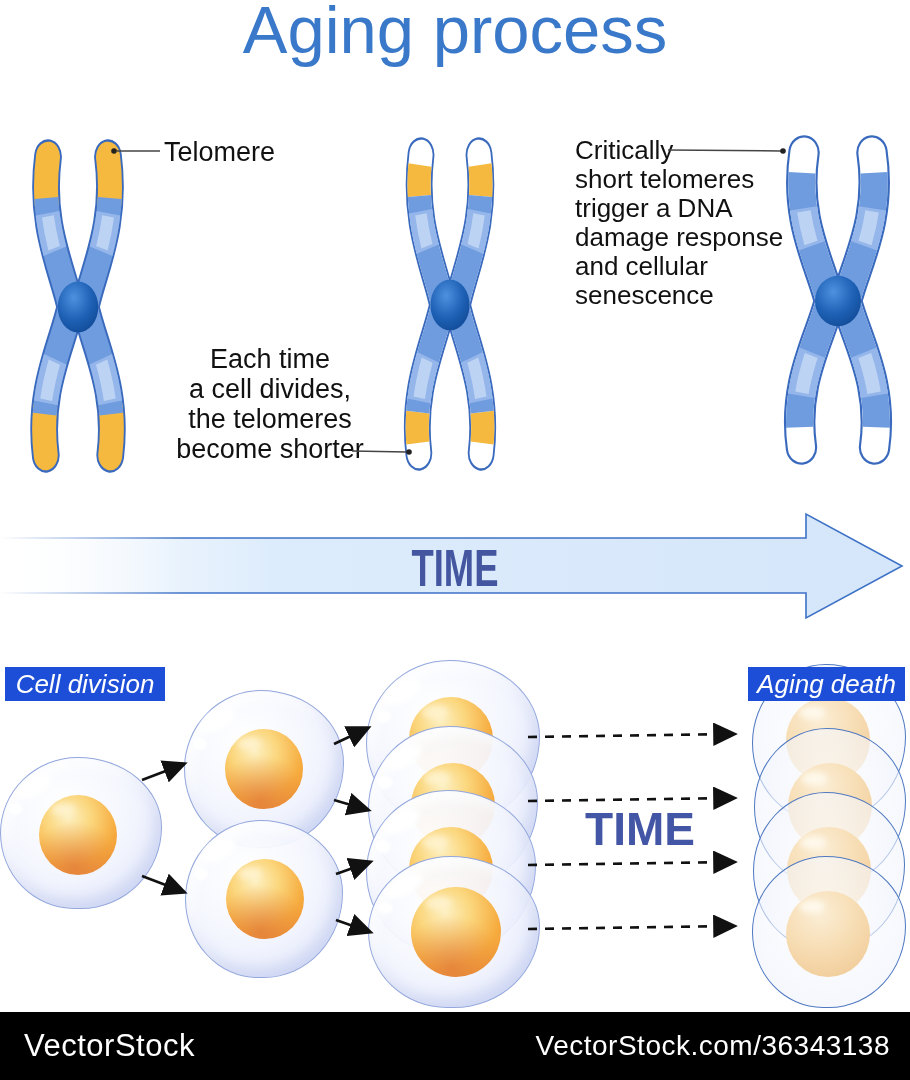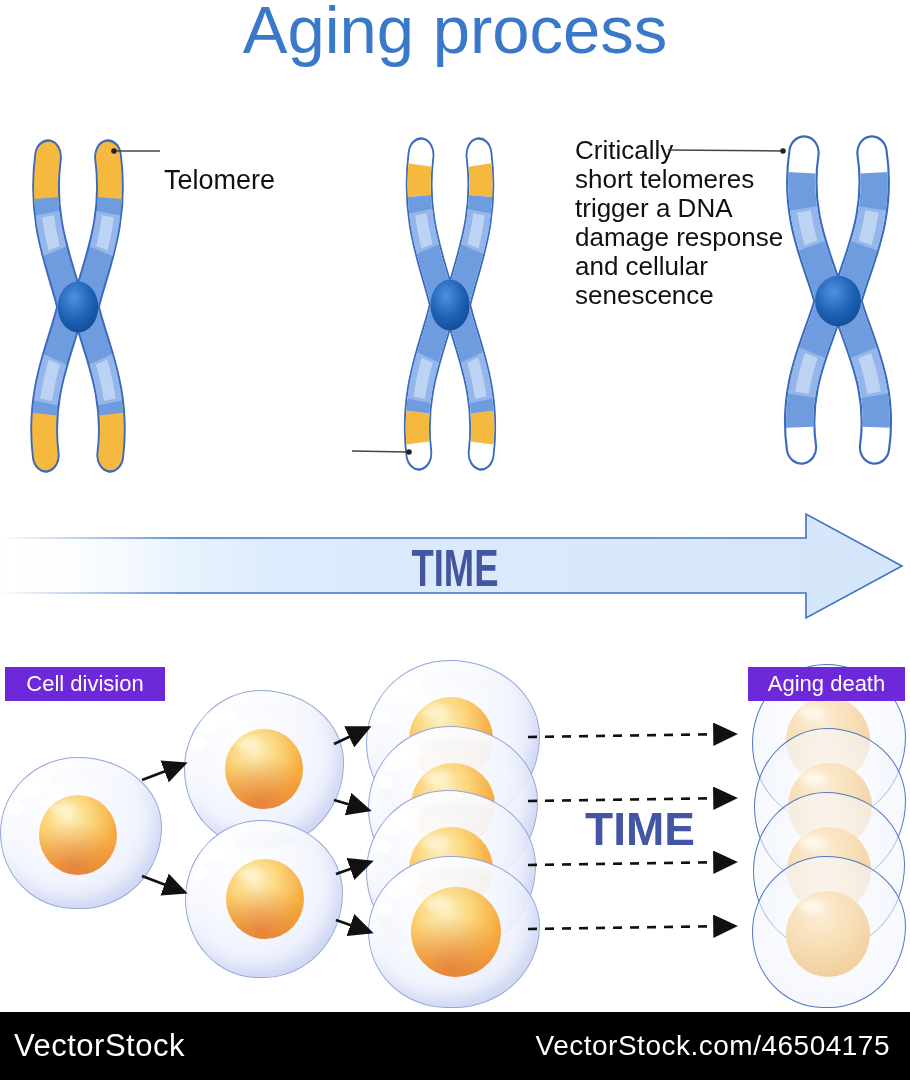--- a/index.html
+++ b/index.html
@@ -7,41 +7,41 @@
          font-family:"Liberation Sans",sans-serif;color:#1a1a1a;}
   .abs{position:absolute;}
 
   
   .title{position:absolute;top:2px;left:0;width:910px;text-align:center;
          font-size:67px;line-height:56px;color:#3a79ca;font-weight:400;}
 
   
   .note{position:absolute;white-space:pre-line;font-size:26px;line-height:29px;color:#111;}
   .note.center{text-align:center;}
-  .telomere-label{position:absolute;left:164px;top:137px;font-size:27px;color:#111;margin-top:28px;}
+  .telomere-label{position:absolute;left:164px;top:137px;font-size:27px;color:#111;}
 
   
   .chrom{position:absolute;}
   .chrom path{fill:none;}
   .ol   {stroke:#3a6abd;stroke-width:37;stroke-linecap:round;}
   .wh   {stroke:#ffffff;stroke-width:32;stroke-linecap:round;}
   .capA {stroke:#f6b93f;stroke-width:32;stroke-linecap:round;stroke-dasharray:46 208 46;}
   .capB {stroke:#f6b93f;stroke-width:32;stroke-linecap:butt;stroke-dasharray:0 10 30 220 30 10;}
   .bodyA{stroke:#6f9cdf;stroke-width:32;stroke-linecap:butt;stroke-dasharray:0 40 220 40;}
   .bodyC{stroke:#6f9cdf;stroke-width:32;stroke-linecap:butt;stroke-dasharray:0 20 260 20;}
   .band {stroke:#9fbdec;stroke-width:32;stroke-linecap:butt;stroke-dasharray:0 55 38 112 44 51;opacity:.8;}
   .band2{stroke:#c9dcf6;stroke-width:16;stroke-linecap:butt;stroke-dasharray:0 58 32 118 38 54;opacity:.75;}
 
   
   .time-big{position:absolute;left:385px;top:538px;width:140px;text-align:center;
             font-size:52px;font-weight:bold;color:#44569f;transform:scaleX(.7);transform-origin:center;}
 
   
-  .badge{position:absolute;height:34px;background:#6d28d9;color:#fff;font-size:22px;
-         display:flex;align-items:center;justify-content:center;z-index:30;}
+  .badge{position:absolute;height:34px;background:#1d4ed8;color:#fff;font-size:26px;
+         display:flex;align-items:center;justify-content:center;z-index:30;font-style:italic;}
 
   
   .cell{position:absolute;border:1.5px solid #93a7dd;
         border-radius:48% 52% 50% 46% / 50% 46% 54% 50%;
         background:radial-gradient(circle at 38% 32%, rgba(255,255,255,.96) 0%, rgba(244,246,254,.92) 45%, rgba(228,233,251,.88) 78%, rgba(221,228,250,.86) 100%);
         box-shadow:inset -6px -9px 14px rgba(160,175,225,.35), inset 6px 8px 12px rgba(255,255,255,.9);}
   .cell::before{content:'';position:absolute;left:9%;top:13%;width:24%;height:12%;
         border-radius:50%;background:rgba(255,255,255,.95);filter:blur(2px);transform:rotate(-28deg);}
   .cell::after{content:'';position:absolute;left:5%;top:30%;width:9%;height:8%;
         border-radius:50%;background:rgba(255,255,255,.9);filter:blur(1px);}
@@ -52,21 +52,21 @@
         border-radius:50%;background:rgba(255,245,215,.75);filter:blur(3px);}
   .cell.dead{border:1.4px solid #4f79c1;box-shadow:none;
         background:radial-gradient(circle at 50% 40%, rgba(255,255,255,.8) 0%, rgba(238,242,252,.55) 70%, rgba(232,238,252,.5) 100%);}
   .cell.dead::before,.cell.dead::after{display:none;}
   .nucleus.dead{background:radial-gradient(circle at 40% 26%, #fbeed6 0%, #f7ddb4 45%, #f2cf9e 78%, #eec897 100%);}
   .nucleus.dead::before{background:rgba(255,252,244,.8);}
 
   
   .footer{position:absolute;left:0;top:1012px;width:910px;height:68px;background:#000;
           display:flex;align-items:center;justify-content:space-between;
-          padding:0 20px 0 14px;box-sizing:border-box;color:#fff;}
+          padding:0 20px 0 24px;box-sizing:border-box;color:#fff;}
   .footer .brand{font-size:31px;letter-spacing:.5px;}
   .footer .credit{font-size:28px;letter-spacing:.5px;}
 
   svg.overlay{position:absolute;left:0;top:0;width:910px;height:1080px;z-index:40;pointer-events:none;}
 </style>
 </head>
 <body>
 
 <div id="stage">
 
@@ -137,20 +137,24 @@
       <path class="bodyC" d="M120 22 C132 95 100 142 90 181 C100 220 134 268 123 338" pathLength="300"></path>
       <path class="band" d="M40 22 C28 95 60 142 70 181 C60 220 26 268 37 338" pathLength="300"></path>
       <path class="band" d="M120 22 C132 95 100 142 90 181 C100 220 134 268 123 338" pathLength="300"></path>
       <path class="band2" d="M40 22 C28 95 60 142 70 181 C60 220 26 268 37 338" pathLength="300"></path>
       <path class="band2" d="M120 22 C132 95 100 142 90 181 C100 220 134 268 123 338" pathLength="300"></path>
     </g>
     <circle cx="80" cy="181" r="27" fill="url(#cen3)"></circle>
   </svg>
 
   <div class="telomere-label">Telomere</div>
+  <div class="note center" style="left:175px;top:344px;width:190px;font-size:27px;line-height:30px;">Each time
+a cell divides,
+the telomeres
+become shorter</div>
   <div class="note" style="left:575px;top:136px;width:210px;">Critically
 short telomeres
 trigger a DNA
 damage response
 and cellular
 senescence</div>
 
   <svg class="abs" style="left:0;top:505px;" width="910" height="125" viewBox="0 0 910 125">
     <defs>
       <linearGradient id="ag" x1="0" y1="0" x2="1" y2="0">
@@ -240,16 +244,16 @@
     <g stroke="#111" stroke-width="2.6" stroke-dasharray="9 8" marker-end="url(#ah)">
       <line x1="528" y1="737" x2="734" y2="734"></line>
       <line x1="528" y1="801" x2="734" y2="798"></line>
       <line x1="528" y1="865" x2="734" y2="862"></line>
       <line x1="528" y1="929" x2="734" y2="926"></line>
     </g>
   </svg>
 
   <div class="footer">
     <span class="brand">VectorStock</span>
-    <span class="credit">VectorStock.com/46504175</span>
+    <span class="credit">VectorStock.com/36343138</span>
   </div>
 
 </div>
 
 </body></html>

